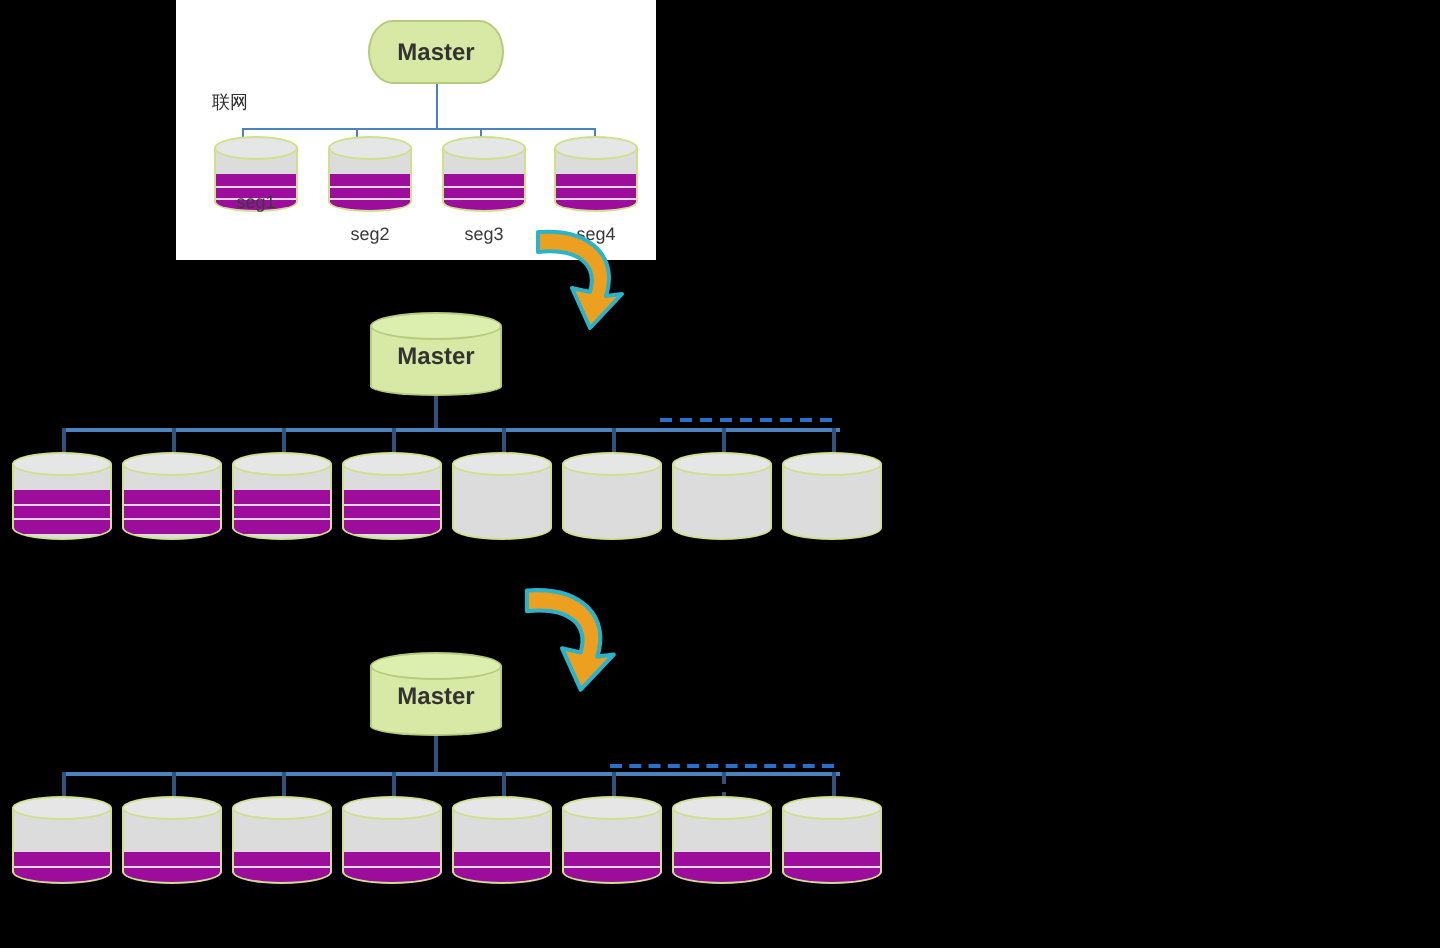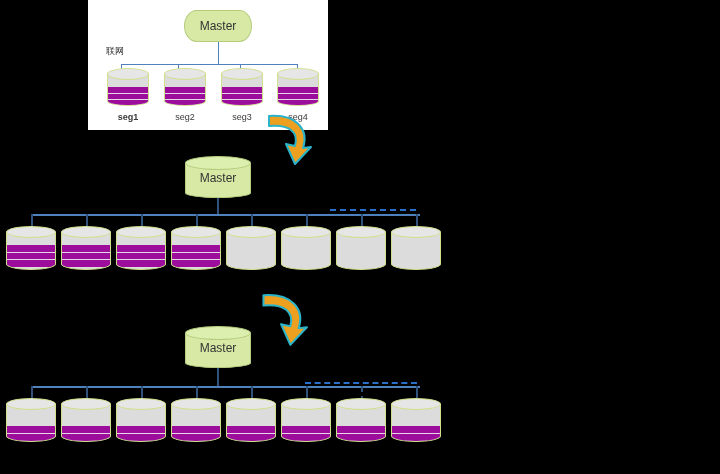--- a/index.html
+++ b/index.html
@@ -4,21 +4,21 @@
 <style>
   html,body{margin:0;padding:0;}
   body{
     width:720px;height:474px;
     background:#000000;
     font-family:"Liberation Sans","DejaVu Sans",sans-serif;
     overflow:hidden;
     position:relative;
   }
   #stage{position:absolute;left:0;top:0;width:720px;height:474px;}
-  .abs{position:absolute;}
+  .abs{position:absolute;font-weight:bold;}
 
   
   .panel{
     background:#ffffff;
   }
 
   
   .master-rect{
     background:#d7e9a4;
     border:1px solid #b5cc7f;
@@ -155,21 +155,21 @@
   <div class="abs seg" style="left:277px;top:68px;width:42px;height:38px;">
     <div class="sbody">
       <div class="band" style="top:13px;height:19px;">
         <div class="rule" style="top:6px;"></div>
           <div class="rule" style="top:12px;"></div>
       </div>
     </div>
     <div class="stop"></div>
   </div>
 
-  <div class="seg-label" style="left:107px;top:112px;width:42px;font-weight:bold;">seg1</div>
+  <div class="seg-label" style="left:107px;top:96px;width:42px;">seg1</div>
   <div class="seg-label" style="left:164px;top:112px;width:42px;">seg2</div>
   <div class="seg-label" style="left:221px;top:112px;width:42px;">seg3</div>
   <div class="seg-label" style="left:277px;top:112px;width:42px;">seg4</div>
 
   <svg class="arrow" style="left:255px;top:108px;" width="60" height="62" viewBox="0 0 60 62">
     <path d="M14,8 C42,6 54,22 48,40 L56,39 L40,56 L31,36 L40,38 C44,24 34,16 14,18 Z" fill="#eda01f" stroke="#2bb3c9" stroke-width="2" stroke-linejoin="round"></path>
   </svg>
 
   <div class="abs cyl-master" style="left:185px;top:156px;width:66px;height:42px;">
     <div class="body"></div>

